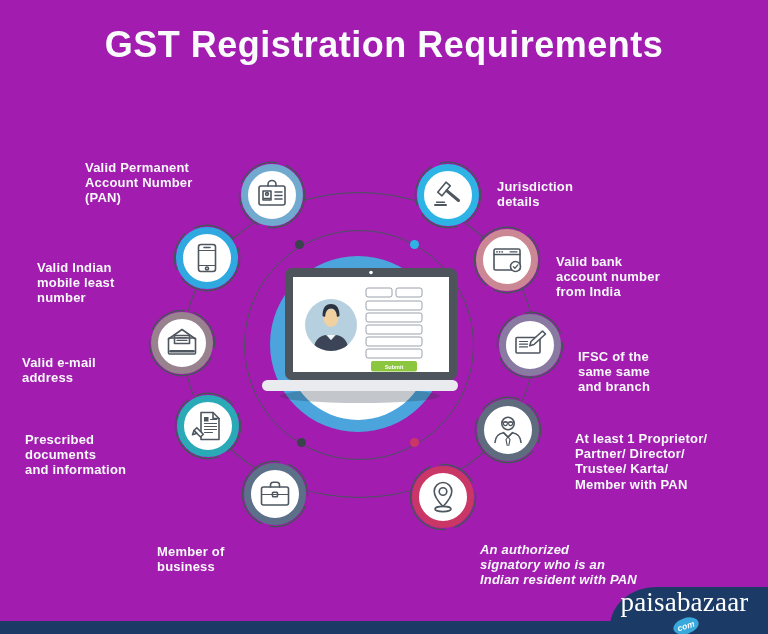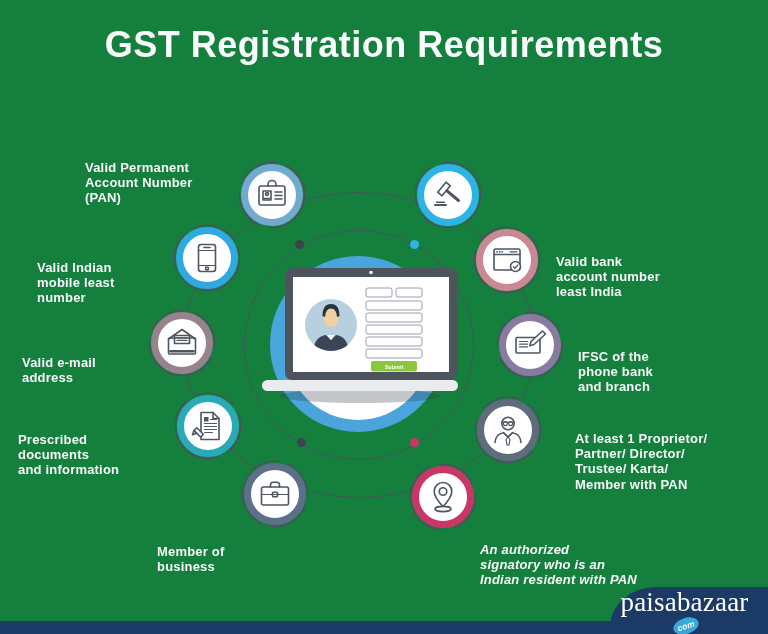--- a/index.html
+++ b/index.html
@@ -1,19 +1,19 @@
 <!DOCTYPE html>
 <html><head>
 <meta charset="utf-8">
 <style>
   html,body{margin:0;padding:0;}
   .stage{
     position:relative;
     width:768px;height:634px;
-    background:#15803d;
+    background:#a21caf;
     overflow:hidden;
     font-family:"Liberation Sans",sans-serif;
   }
   .title{
     position:absolute;left:0;top:24px;width:768px;
     text-align:center;
     font-size:36px;font-weight:700;letter-spacing:.5px;
     color:#FAFBFC;margin:0;
   }
   
@@ -45,21 +45,21 @@
   .label{
     position:absolute;
     white-space:pre-line;
     color:#F6F8F9;font-size:13px;font-weight:700;line-height:1.17;
     letter-spacing:.2px;
     margin-top:34px;
   }
   .n-pan{left:236px;top:159px;}     .l-pan{left:85px;top:126px;}
   .n-mobile{left:171px;top:222px;}  .l-mobile{left:37px;top:226px;}
   .n-email{left:146px;top:307px;}   .l-email{left:22px;top:321px;}
-  .n-docs{left:172px;top:390px;}    .l-docs{left:18px;top:398px;}
+  .n-docs{left:172px;top:390px;}    .l-docs{left:25px;top:398px;}
   .n-place{left:239px;top:458px;}   .l-place{left:157px;top:510px;}
   .n-juris{left:412px;top:159px;}   .l-juris{left:497px;top:145px;}
   .n-bank{left:471px;top:224px;}    .l-bank{left:556px;top:220px;}
   .n-ifsc{left:494px;top:309px;}    .l-ifsc{left:578px;top:315px;}
   .n-prop{left:472px;top:394px;}    .l-prop{left:575px;top:397px;}
   .n-sign{left:407px;top:461px;}    .l-sign{left:480px;top:508px;font-style:italic;}
   
   .footer-strip{
     position:absolute;left:0;bottom:0;width:768px;height:13px;
     background:#1C3A66;
@@ -200,51 +200,53 @@
     <circle class="arc" r="32.6" stroke-dasharray="50 9 40 9 45 9" transform="rotate(190)"></circle>
     <circle class="ringc" r="27.5" style="stroke: rgb(92, 112, 137);"></circle>
     <g class="glyph">
       <rect x="-13.5" y="-7" width="27" height="18" rx="2"></rect>
       <path d="M-4.5,-7 v-2 q0,-2.8 2.8,-2.8 h3.4 q2.8,0 2.8,2.8 v2"></path>
       <path d="M-13.5,0.5 h27" stroke-width="1.2"></path>
       <rect x="-2.5" y="-1.8" width="5" height="4.6" rx="0.8"></rect>
     </g>
   </svg>
 
+  <div class="label l-juris">Jurisdiction
+details</div>
   <svg class="node n-juris" viewBox="-36 -36 72 72">
     <circle class="arc" r="32.6" stroke-dasharray="50 9 40 9 45 9" transform="rotate(-30)"></circle>
     <circle class="ringc" r="27.5" style="stroke: rgb(46, 180, 228);"></circle>
     <g class="glyph">
       <path d="M-6,0.8 L-10.3,-2.8 L-2,-12.8 L2.3,-9.2 Z"></path>
       <path d="M-1,-4.2 L10.5,5.5" stroke-width="3"></path>
       <path d="M-13,10 h11" stroke-width="2"></path>
       <path d="M-11.5,7.2 h8" stroke-width="1.4"></path>
     </g>
   </svg>
 
   <div class="label l-bank">Valid bank
 account number
-least India</div>
+from India</div>
   <svg class="node n-bank" viewBox="-36 -36 72 72">
     <circle class="arc" r="32.6" stroke-dasharray="50 9 40 9 45 9" transform="rotate(25)"></circle>
     <circle class="ringc" r="27.5" style="stroke: rgb(203, 136, 148);"></circle>
     <g class="glyph">
       <rect x="-13" y="-11" width="26" height="21" rx="1.5"></rect>
       <path d="M-13,-5.5 h26"></path>
       <circle cx="-10" cy="-8.2" r="0.9" fill="#4E565F" stroke="none"></circle>
       <circle cx="-7.4" cy="-8.2" r="0.9" fill="#4E565F" stroke="none"></circle>
       <circle cx="-4.8" cy="-8.2" r="0.9" fill="#4E565F" stroke="none"></circle>
       <path d="M3,-8.2 h7" stroke-width="1.2"></path>
       <circle cx="8.5" cy="6.5" r="5" fill="#FFFFFF"></circle>
       <path d="M6.3,6.6 l1.6,1.7 l3,-3.4" stroke-width="1.3"></path>
     </g>
   </svg>
 
   <div class="label l-ifsc">IFSC of the
-phone bank
+same same
 and branch</div>
   <svg class="node n-ifsc" viewBox="-36 -36 72 72">
     <circle class="arc" r="32.6" stroke-dasharray="50 9 40 9 45 9" transform="rotate(70)"></circle>
     <circle class="ringc" r="27.5" style="stroke: rgb(137, 122, 161);"></circle>
     <g class="glyph">
       <rect x="-14" y="-7.5" width="24" height="15.5" rx="1"></rect>
       <path d="M-10.5,-3.5 h8 M-10.5,-0.8 h8 M-10.5,1.9 h8" stroke-width="1.2"></path>
       <path d="M12.5,-14 l3,3 L4,-0.5 l-4.2,1.2 L1,-3.5 z" fill="#FFFFFF"></path>
     </g>
   </svg>

